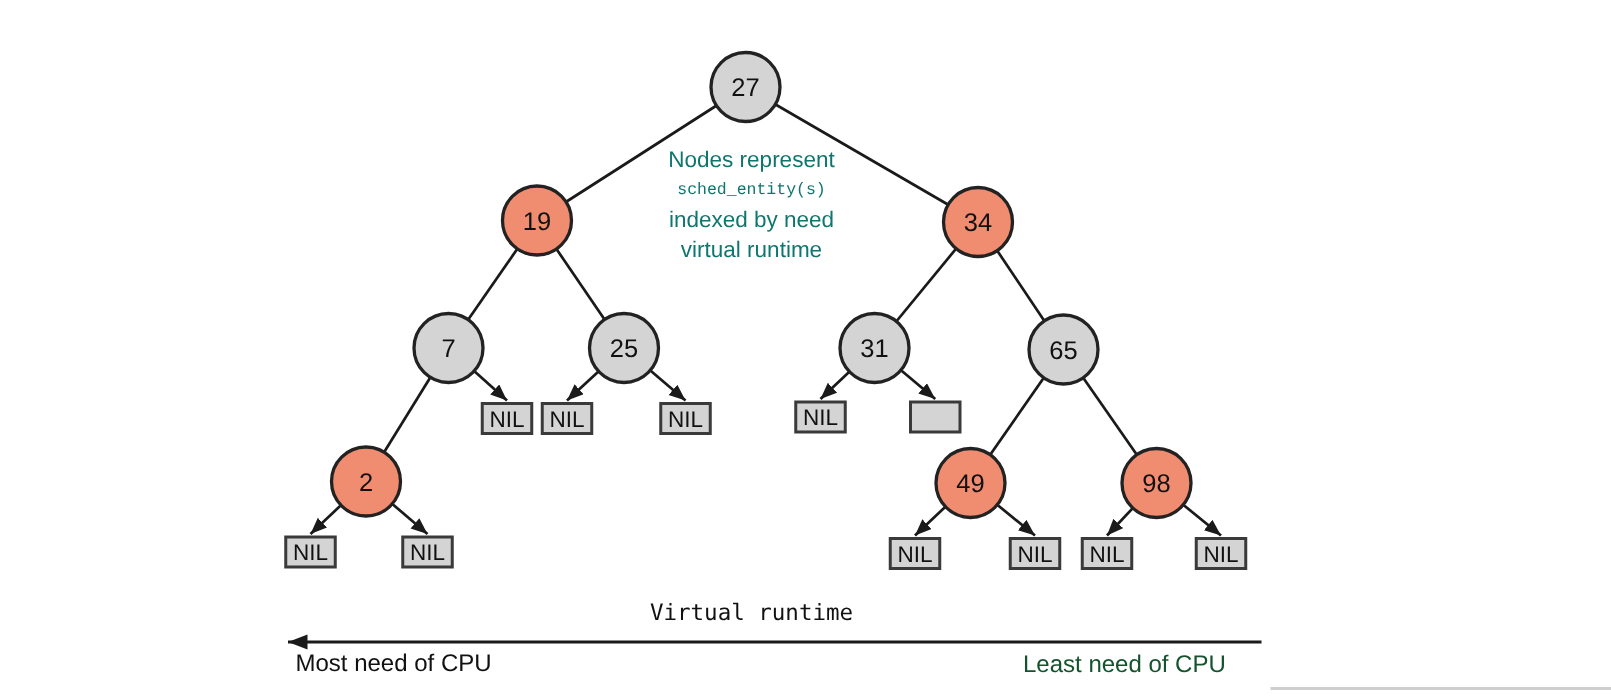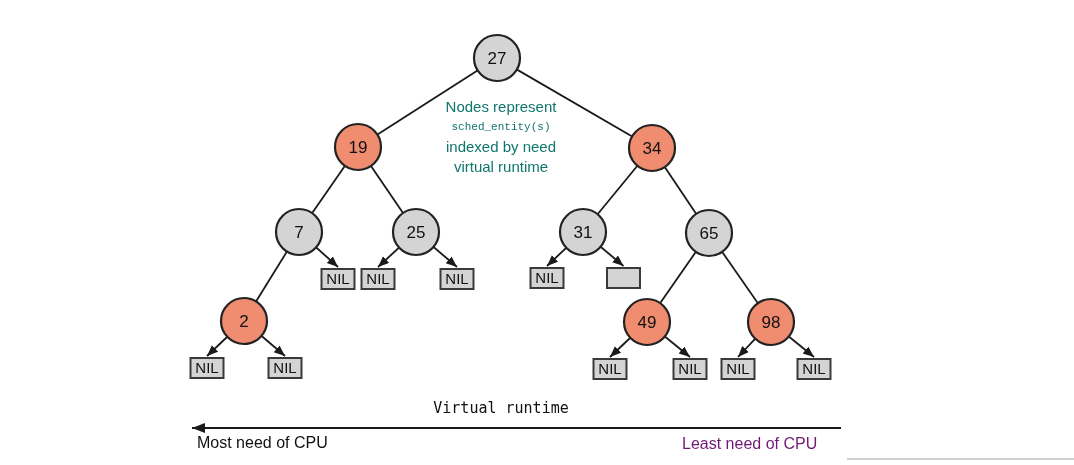--- a/index.html
+++ b/index.html
@@ -52,21 +52,21 @@
     left: 197px;
     top: 434px;
     font-size: 16px;
     color: #111111;
   }
   .axis-right {
     position: absolute;
     left: 682px;
     top: 435px;
     font-size: 16px;
-    color: #701a75;
+    color: #14532d;
   }
   .bottom-line {
     position: absolute;
     left: 847px;
     top: 458px;
     width: 227px;
     height: 2px;
     background: #cfcfcf;
   }
 </style>

